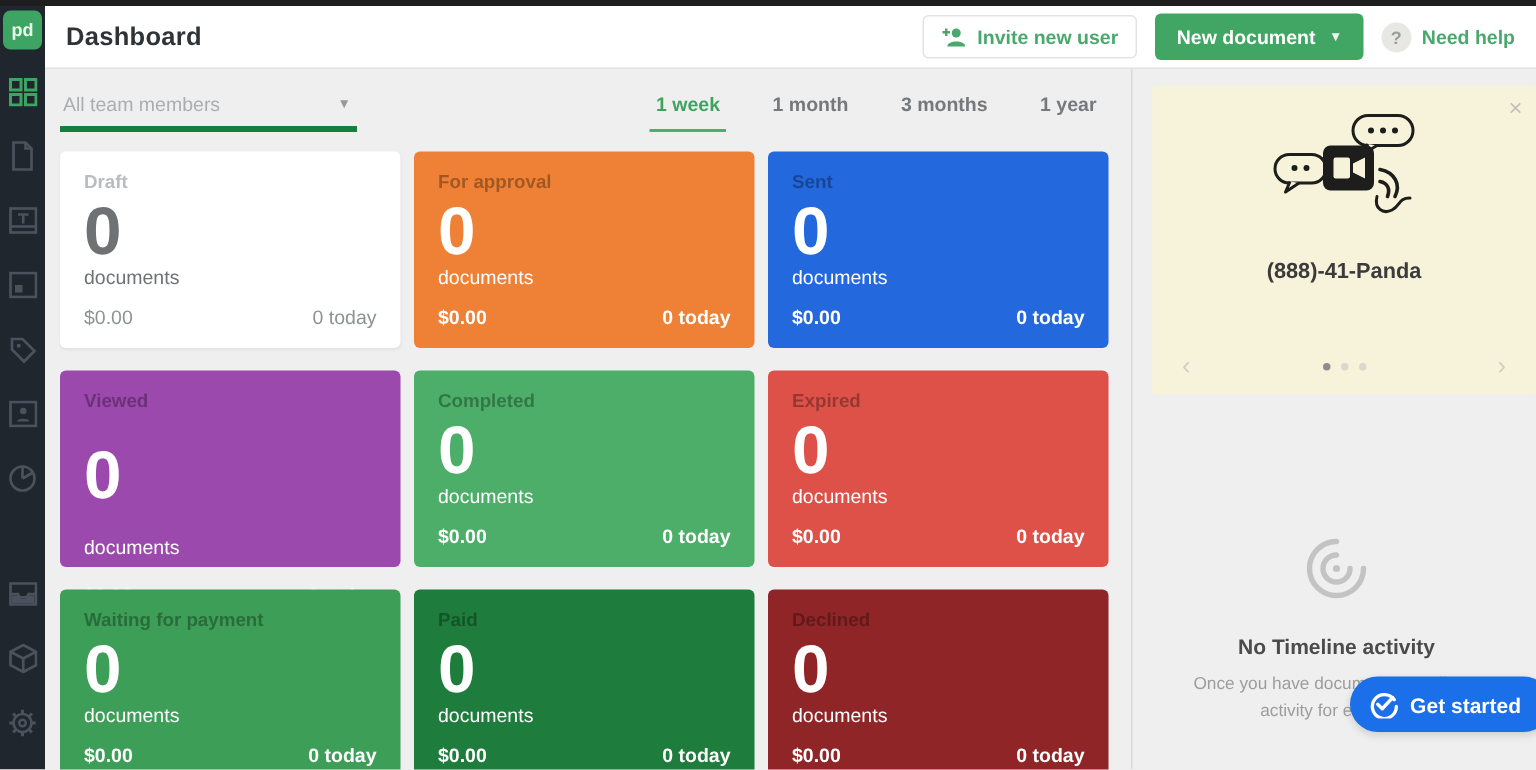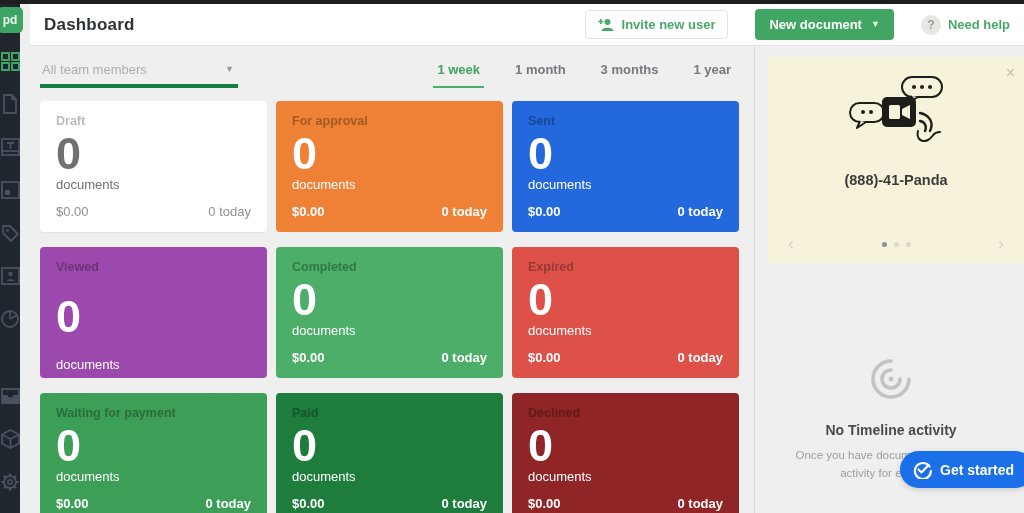--- a/index.html
+++ b/index.html
@@ -2,33 +2,33 @@
 <html><head>
 <meta charset="utf-8">
 <style>
   * { margin:0; padding:0; box-sizing:border-box; }
   html,body { width:1024px; height:513px; overflow:hidden; }
   body { font-family:"Liberation Sans", sans-serif; background:#efeff0; position:relative; }
 
   .topstrip { position:absolute; top:0; left:0; width:100%; height:4px; background:#1e1e1e; z-index:60; }
 
   
-  .sidebar { position:absolute; left:0; top:0; bottom:0; width:20px; background:#20262d; z-index:50;
+  .sidebar { position:absolute; left:0; top:0; bottom:0; width:30px; background:#20262d; z-index:50;
              display:flex; flex-direction:column; align-items:center; }
   .logo { width:26px; height:26px; margin-top:7px; margin-bottom:16px; background:#3ea463; border-radius:5px;
           color:#eafbee; font-size:12px; font-weight:bold; display:flex; align-items:center; justify-content:center; }
   .side-icon { width:24px; height:24px; margin-bottom:19px; display:flex; align-items:center; justify-content:center; cursor:pointer; }
   .side-icon svg { display:block; }
   .side-spacer { flex:1; }
 
   
   .header { position:absolute; left:30px; top:4px; right:0; height:42px; background:#ffffff;
             border-bottom:1px solid #e2e2e2; display:flex; align-items:center; padding:0 14px 0 14px; z-index:40; }
   .page-title { font-size:17px; font-weight:bold; color:#2e3338; letter-spacing:.2px; }
-  .header-actions { margin-left:auto; display:flex; align-items:center; gap:27px; }
+  .header-actions { margin-left:auto; display:flex; align-items:center; gap:12px; }
   .btn-invite { display:flex; align-items:center; gap:7px; height:29px; padding:0 12px; background:#fff;
                 border:1px solid #e3e3e3; border-radius:4px; color:#4aa86d; font-size:13px; font-weight:bold; cursor:pointer; }
   .btn-newdoc { display:flex; align-items:center; gap:9px; height:31px; padding:11px 14px; background:#41a663;
                 border:none; border-radius:4px; color:#ffffff; font-size:13px; font-weight:bold; cursor:pointer; }
   .caret { font-size:9px; line-height:1; opacity:.9; }
   .btn-help { display:flex; align-items:center; gap:7px; color:#4aa86d; font-size:13px; font-weight:bold; cursor:pointer; background:none; border:none; }
   .help-circle { width:20px; height:20px; border-radius:50%; background:#e7e7e4; color:#97a09a; font-size:12px;
                  font-weight:bold; display:flex; align-items:center; justify-content:center; }
 
   

